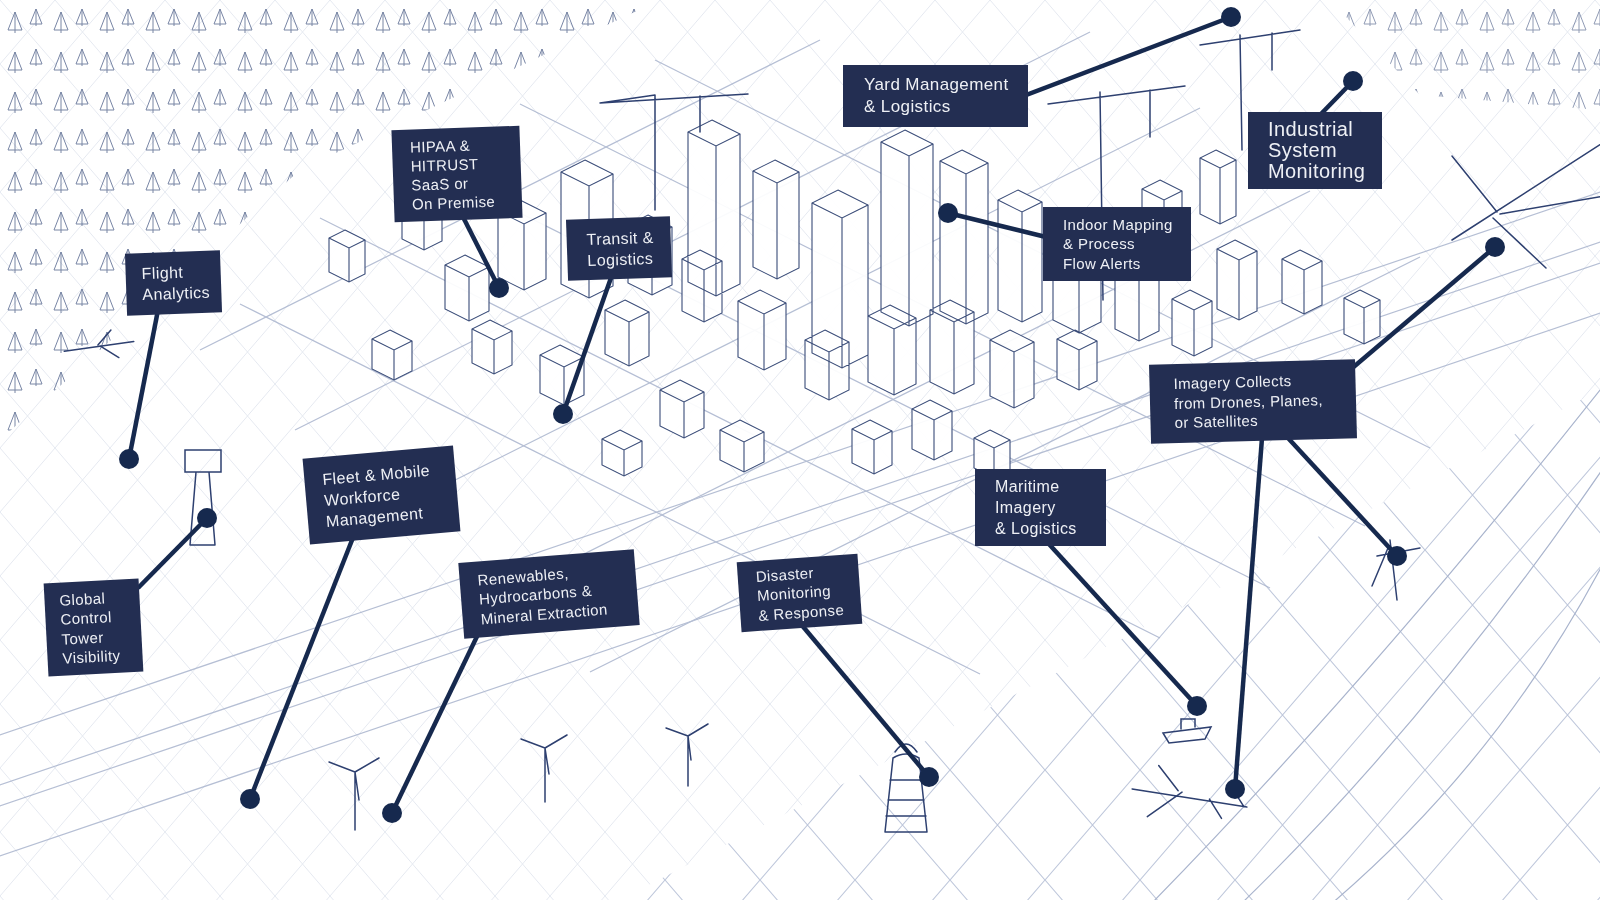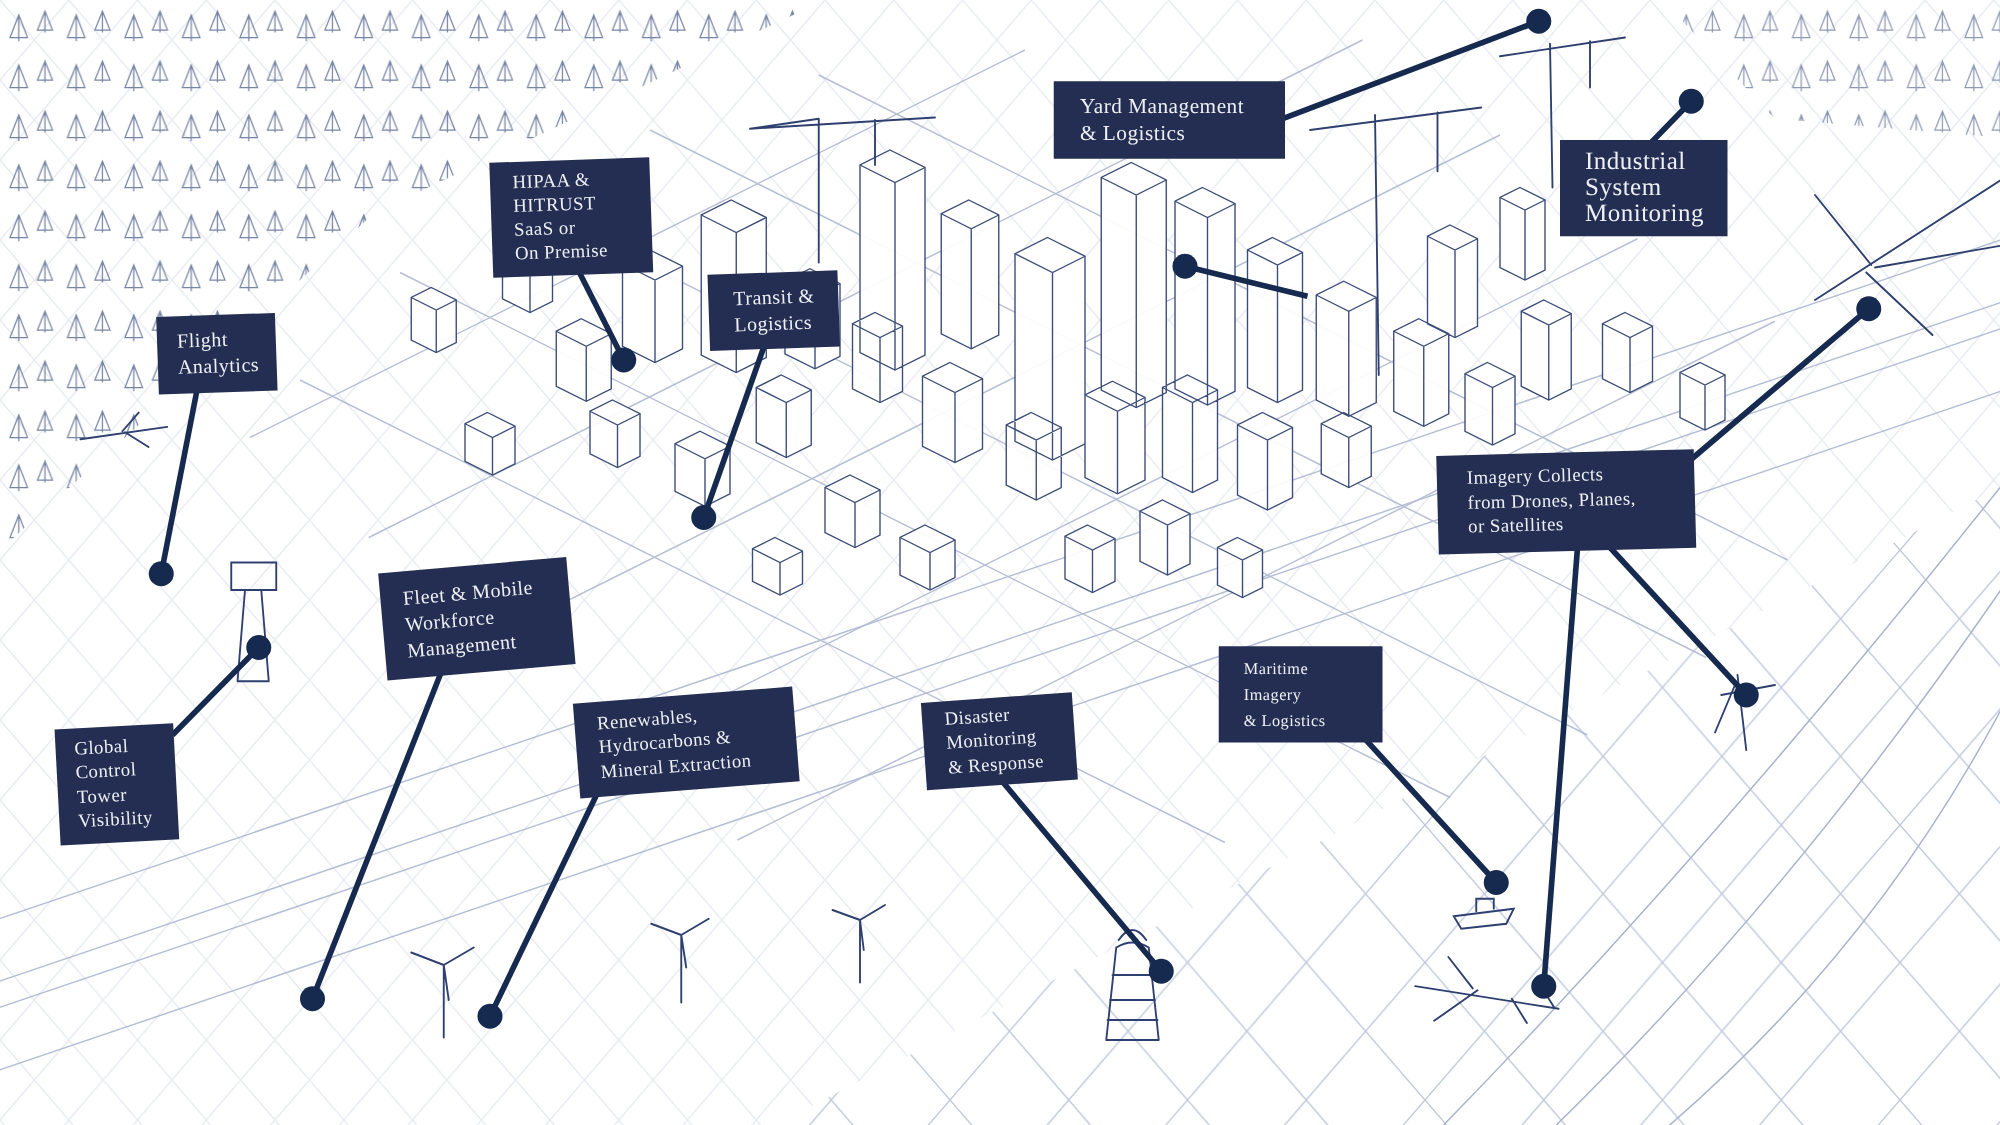--- a/index.html
+++ b/index.html
@@ -3,21 +3,21 @@
 <meta charset="utf-8">
 <style>
   :root{
     --accent_navy:#16294e; --box_bg:#232e52; --label_text:#eef0f5;
     --wire_light:#c9d0e0; --wire_mid:#a9b4cd; --wire_dark:#3a4c78; --background:#ffffff;
   }
   html,body{margin:0;padding:0;background:#e8eaef;}
   .stage{
     position:relative;width:1600px;height:900px;overflow:hidden;
     background:var(--background);
-    font-family:Liberation Serif, serif;
+    font-family:Liberation Sans, sans-serif;
   }
   svg.bg,svg.overlay{position:absolute;left:0;top:0;pointer-events:none;}
   svg.bg{z-index:0;}
   svg.overlay{z-index:2;}
   .wire-mid{stroke:var(--wire_mid);fill:none;stroke-width:1.2;}
   .prop{stroke:#2e4070;fill:none;stroke-width:1.5;stroke-linecap:round;}
   .bhull{fill:#ffffff;fill-opacity:.93;stroke:var(--wire_dark);stroke-width:1.1;}
   .bedge{fill:none;stroke:var(--wire_dark);stroke-width:1.1;}
   .leader{stroke:var(--accent_navy);stroke-width:4.5;}
   .dot{fill:var(--accent_navy);}
@@ -199,39 +199,44 @@
     <span class="line">HITRUST</span>
     <span class="line">SaaS or</span>
     <span class="line">On Premise</span>
   </div>
 
   <div class="callout" style="left:567px;top:218px;width:104px;height:61px;font-size:16px;line-height:21px;padding-left:20px;transform:rotate(-2deg);">
     <span class="line">Transit &amp;</span>
     <span class="line">Logistics</span>
   </div>
 
+  <div class="callout" style="left:1043px;top:207px;width:148px;height:74px;font-size:15px;line-height:19.5px;padding-left:20px;">
+    <span class="line">Indoor Mapping</span>
+    <span class="line">&amp; Process</span>
+    <span class="line">Flow Alerts</span>
+  </div>
 
   <div class="callout" style="left:126px;top:252px;width:95px;height:62px;font-size:16px;line-height:21px;padding-left:16px;transform:rotate(-2deg);">
     <span class="line">Flight</span>
     <span class="line">Analytics</span>
   </div>
 
   <div class="callout" style="left:1150px;top:362px;width:206px;height:79px;font-size:15px;line-height:19.5px;padding-left:24px;transform:rotate(-1.5deg);">
     <span class="line">Imagery Collects</span>
     <span class="line">from Drones, Planes,</span>
     <span class="line">or Satellites</span>
   </div>
 
   <div class="callout" style="left:306px;top:452px;width:151px;height:86px;font-size:16px;line-height:21px;padding-left:18px;transform:rotate(-5deg);">
     <span class="line">Fleet &amp; Mobile</span>
     <span class="line">Workforce</span>
     <span class="line">Management</span>
   </div>
 
-  <div class="callout" style="left:975px;top:469px;width:131px;height:77px;font-size:13px;line-height:21px;padding-left:20px;margin-top:48px;">
+  <div class="callout" style="left:975px;top:469px;width:131px;height:77px;font-size:16px;line-height:21px;padding-left:20px;">
     <span class="line">Maritime</span>
     <span class="line">Imagery</span>
     <span class="line">&amp; Logistics</span>
   </div>
 
   <div class="callout" style="left:46px;top:581px;width:95px;height:93px;font-size:15px;line-height:19.5px;padding-left:15px;transform:rotate(-3deg);">
     <span class="line">Global</span>
     <span class="line">Control</span>
     <span class="line">Tower</span>
     <span class="line">Visibility</span>

